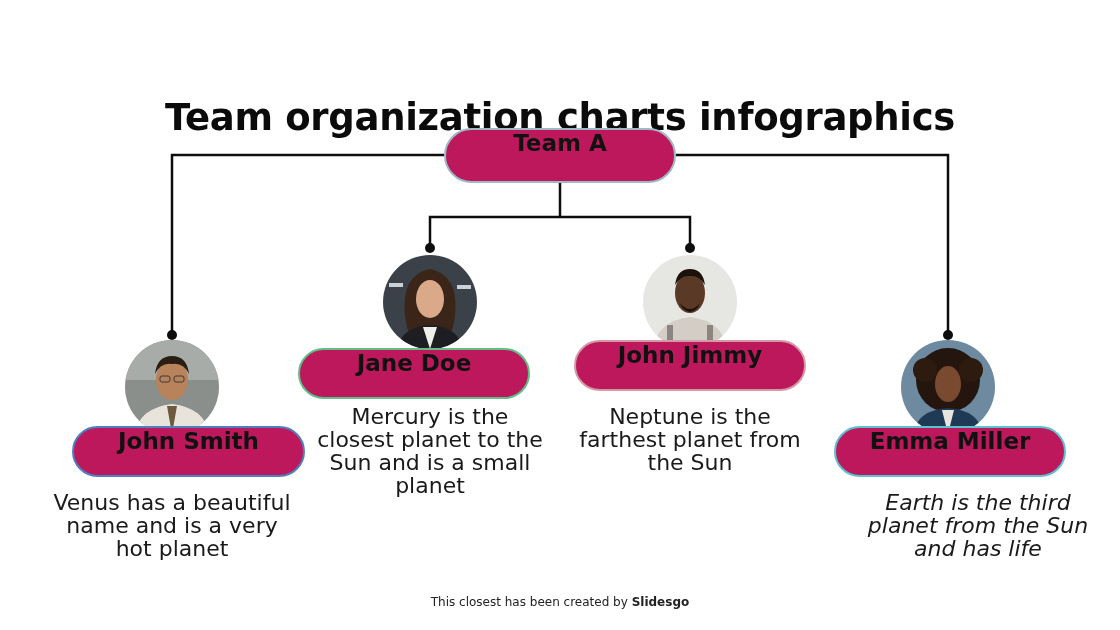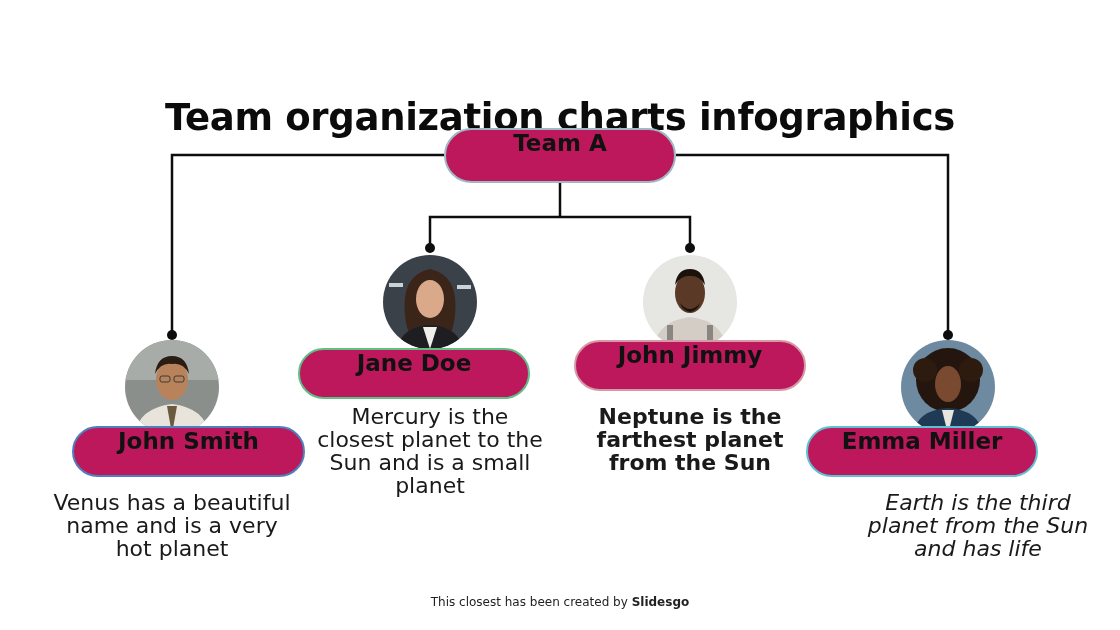--- a/index.html
+++ b/index.html
@@ -83,33 +83,33 @@
     <rect x="24" y="70" width="6" height="24" fill="#8a8580"></rect>
     <rect x="64" y="70" width="6" height="24" fill="#8a8580"></rect>
     <ellipse cx="47" cy="38" rx="15" ry="20" fill="#5a3a26"></ellipse>
     <path d="M32 30 Q34 14 47 14 Q60 14 62 30 Q56 20 47 21 Q38 20 32 30 Z" fill="#1c120c"></path>
     <path d="M37 48 Q47 60 57 48 Q54 56 47 57 Q40 56 37 48 Z" fill="#1c120c"></path>
   </svg>
 </div>
 <div class="pill" style="left:574px; top:340px; width:232px; border-color:#d49aa5;">
   <span>John Jimmy</span>
 </div>
-<div class="desc" style="left:570px; top:405px;font-weight:bold;">Neptune is the farthest planet from the Sun</div>
+<div class="desc" style="left:570px; top:405px;">Neptune is the farthest planet from the Sun</div>
 
 <div class="avatar" style="left:901px; top:340px;">
   <svg viewBox="0 0 94 94">
     <rect width="94" height="94" fill="#6d8aa0"></rect>
     <circle cx="47" cy="40" r="32" fill="#24150e"></circle>
     <circle cx="24" cy="30" r="12" fill="#2e1b10"></circle>
     <circle cx="70" cy="30" r="12" fill="#2e1b10"></circle>
     <ellipse cx="47" cy="44" rx="13" ry="18" fill="#7a4a30"></ellipse>
     <path d="M12 94 Q16 70 47 68 Q78 70 82 94 Z" fill="#1f3a55"></path>
     <path d="M41 70 L47 94 L53 70 Z" fill="#e8e4de"></path>
   </svg>
 </div>
-<div class="pill" style="left:806px; top:426px; width:232px; border-color:#5ec1d2;">
+<div class="pill" style="left:834px; top:426px; width:232px; border-color:#5ec1d2;">
   <span>Emma Miller</span>
 </div>
 <div class="desc" style="left:858px; top:491px;font-style:italic;">Earth is the third planet from the Sun and has life</div>
 
 <div class="footer">
   <span>This closest has been created by </span><b>Slidesgo</b>
 </div>
 
 </body></html>

